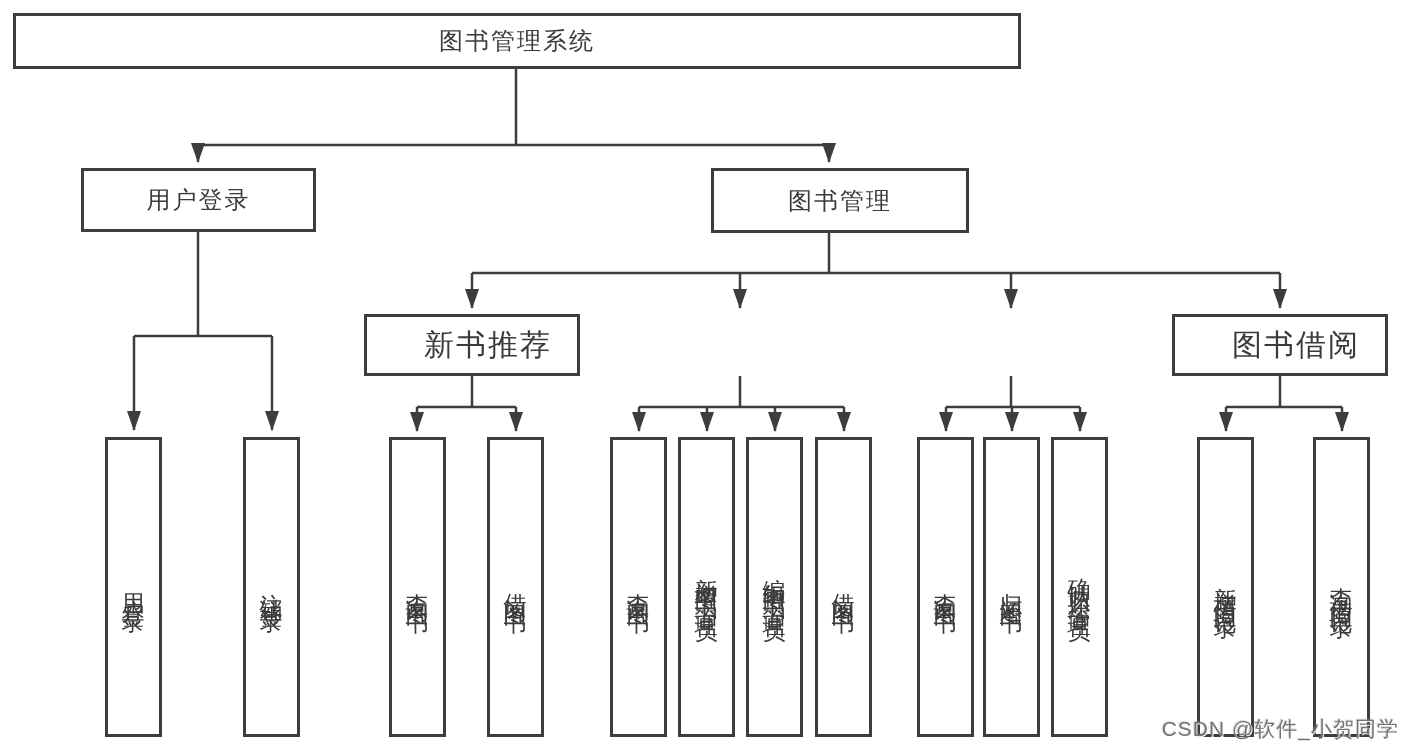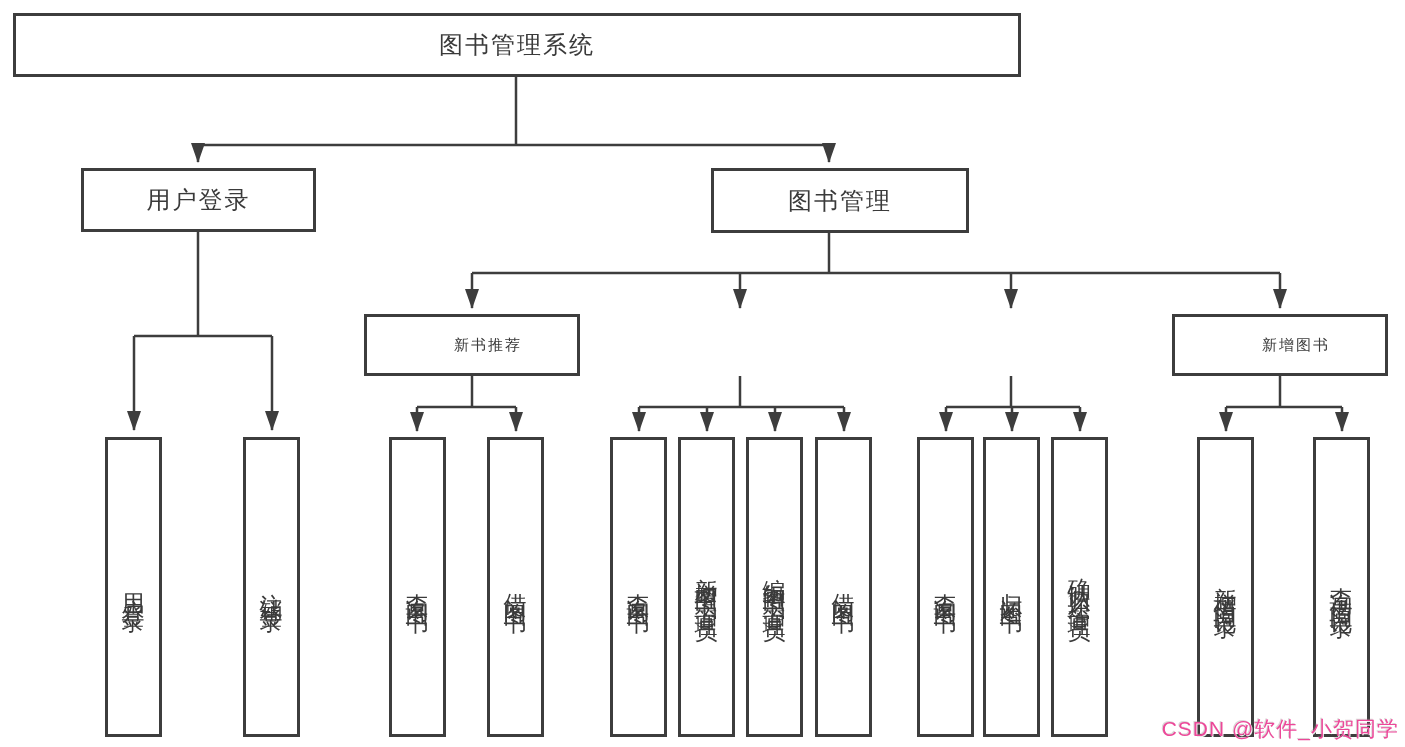--- a/index.html
+++ b/index.html
@@ -28,24 +28,24 @@
     border: 3px solid #3d3d3d;
     background: #ffffff;
     display: flex;
     align-items: center;
     justify-content: center;
     color: #3a3a3a;
     font-size: 24px;
     letter-spacing: 2px;
     white-space: nowrap;
   }
-  .node.root  { left: 13px;  top: 13px;  width: 1008px; height: 64px; }
+  .node.root  { left: 13px;  top: 13px;  width: 1008px; height: 56px; }
   .node.lvl2a { left: 81px;  top: 168px; width: 235px;  height: 64px; }
   .node.lvl2b { left: 711px; top: 168px; width: 258px;  height: 65px; }
-  .node.lvl3  { top: 314px; width: 216px; height: 62px; font-size: 15px; padding-left: 32px; }
+  .node.lvl3  { top: 314px; width: 216px; height: 62px; font-size: 30px; padding-left: 32px; }
   .leaf {
     position: absolute;
     box-sizing: border-box;
     top: 437px;
     width: 57px;
     height: 300px;
     border: 3px solid #3d3d3d;
     background: #ffffff;
     color: #3a3a3a;
     font-size: 23px;
@@ -56,21 +56,21 @@
     display: flex;
     align-items: center;
     justify-content: center;
     overflow: hidden;
   }
   .watermark {
     position: absolute;
     right: 6px;
     bottom: 4px;
     font-size: 21px;
-    color: #ec4899;
+    color: #737373;
     letter-spacing: 1px;
     text-shadow: 1px 1px 0 rgba(255,255,255,0.9), -1px -1px 0 rgba(150,140,140,0.35);
     z-index: 5;
     white-space: nowrap;
   }
 </style>
 </head>
 <body>
 
 <div class="canvas">
@@ -136,21 +136,21 @@
       <path d="M1342,407 V431" marker-end="url(#arrow)"></path>
     </g>
   </svg>
 
   <div class="node root">图书管理系统</div>
 
   <div class="node lvl2a">用户登录</div>
   <div class="node lvl2b">图书管理</div>
 
   <div class="node lvl3" style="left:364px">新书推荐</div>
-  <div class="node lvl3" style="left:1172px">新增图书</div>
+  <div class="node lvl3" style="left:1172px">图书借阅</div>
 
   <div class="leaf" style="left:105px">用户登录</div>
   <div class="leaf" style="left:243px">注销登录</div>
   <div class="leaf" style="left:389px">查询图书</div>
   <div class="leaf" style="left:487px">借阅图书</div>
   <div class="leaf" style="left:610px">查询图书</div>
   <div class="leaf" style="left:678px">新增图书（管理员）</div>
   <div class="leaf" style="left:746px">编辑图书（管理员）</div>
   <div class="leaf" style="left:815px">借阅图书</div>
   <div class="leaf" style="left:917px">查询图书</div>

